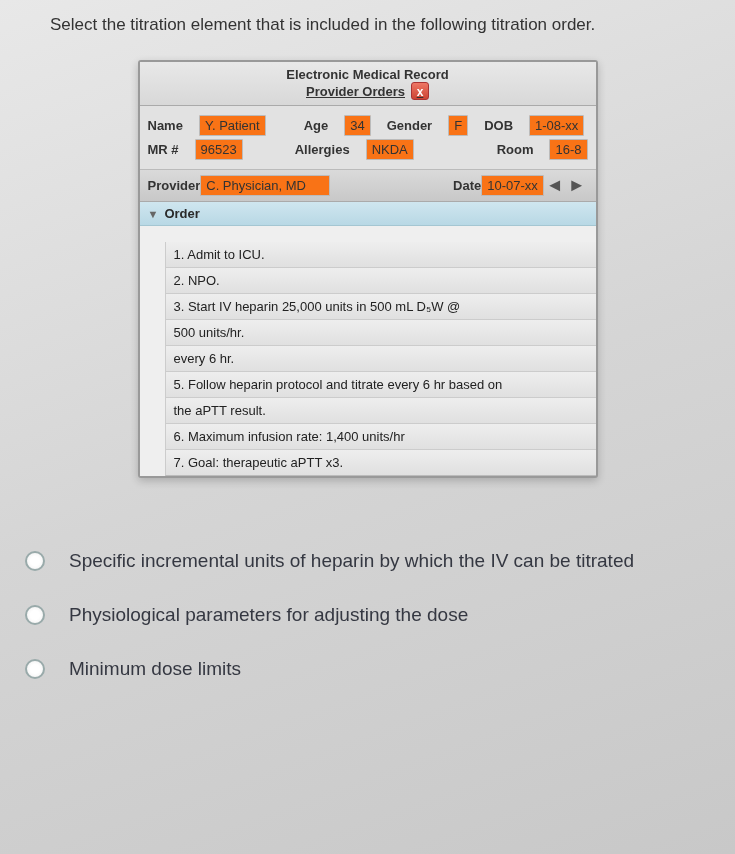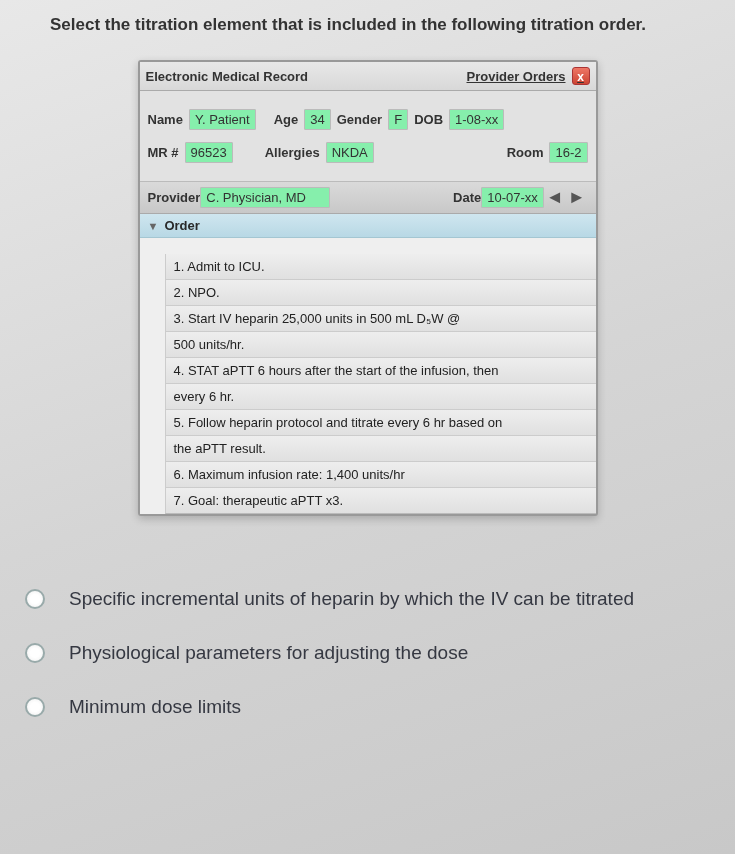--- a/index.html
+++ b/index.html
@@ -12,40 +12,40 @@
       background: linear-gradient(160deg, #e8e8e8 0%, #d5d5d5 50%, #c8c8c8 100%);
       width: 735px;
       height: 854px;
       padding: 10px 15px;
       color: #2a2a2a;
     }
     .question {
       font-size: 17px;
       margin: 5px 0 25px 35px;
       color: #333;
-      font-weight: bold;
     }
     .emr-window {
       width: 460px;
       margin: 0 auto 35px auto;
       border: 2px solid #999;
       border-radius: 3px;
       background: #e8e8e8;
       box-shadow: 0 3px 8px rgba(0,0,0,0.2);
       font-size: 13px;
     }
     .emr-titlebar {
       background: linear-gradient(#e8e8e8, #d8d8d8);
       border-bottom: 1px solid #aaa;
       padding: 5px 6px;
       display: flex;
       justify-content: space-between;
       align-items: center;
       font-weight: bold;
       color: #333;
+      flex-direction: column;
     }
     .emr-titlebar-right {
       display: flex;
       align-items: center;
       gap: 6px;
       text-decoration: underline;
     }
     .close-btn {
       background: linear-gradient(#e76, #c43);
       color: #fff;
@@ -60,31 +60,31 @@
       cursor: pointer;
     }
     .emr-section {
       padding: 6px 8px;
       border-bottom: 1px solid #bbb;
       background: #e2e2e2;
     }
     .emr-row {
       display: flex;
       align-items: center;
-      gap: 6px;
-      margin: 12px 0;
+      gap: 16px;
+      margin: 3px 0;
       flex-wrap: nowrap;
     }
     .lbl {
       font-weight: bold;
       color: #333;
       white-space: nowrap;
     }
     .fld {
-      background: #86efac;
+      background: #f97316;
       border: 1px solid #bbb;
       padding: 2px 5px;
       border-radius: 1px;
       color: #333;
       white-space: nowrap;
       flex-shrink: 0;
     }
     .provider-bar {
       background: linear-gradient(#dadada, #c8c8c8);
       border-bottom: 1px solid #aaa;
@@ -178,21 +178,21 @@
       <span class="fld">1-08-xx</span>
     </div>
     <div class="emr-row">
       <span class="lbl">MR #</span>
       <span class="fld">96523</span>
       <span style="flex:0 0 20px"></span>
       <span class="lbl">Allergies</span>
       <span class="fld">NKDA</span>
       <span style="flex:1"></span>
       <span class="lbl">Room</span>
-      <span class="fld">16-2</span>
+      <span class="fld">16-8</span>
     </div>
   </div>
 
   <div class="provider-bar">
     <span class="lbl">Provider</span>
     <span class="fld" style="flex:0 0 130px">C. Physician, MD</span>
     <span style="flex:1"></span>
     <span class="lbl">Date</span>
     <span class="fld">10-07-xx</span>
     <span class="arrow-btn">◄</span>
@@ -202,21 +202,20 @@
   <div class="order-header">
     <span class="collapse-tri">▼</span>
     <span>Order</span>
   </div>
 
   <div class="order-body">
     <div class="order-line">1. Admit to ICU.</div>
     <div class="order-line">2. NPO.</div>
     <div class="order-line">3. Start IV heparin 25,000 units in 500 mL D₅W @</div>
     <div class="order-line">    500 units/hr.</div>
-    <div class="order-line">4. STAT aPTT 6 hours after the start of the infusion, then</div>
     <div class="order-line">    every 6 hr.</div>
     <div class="order-line">5. Follow heparin protocol and titrate every 6 hr based on</div>
     <div class="order-line">    the aPTT result.</div>
     <div class="order-line">6. Maximum infusion rate: 1,400 units/hr</div>
     <div class="order-line">7. Goal: therapeutic aPTT x3.</div>
   </div>
 
 </div>
 
 <div class="options">

